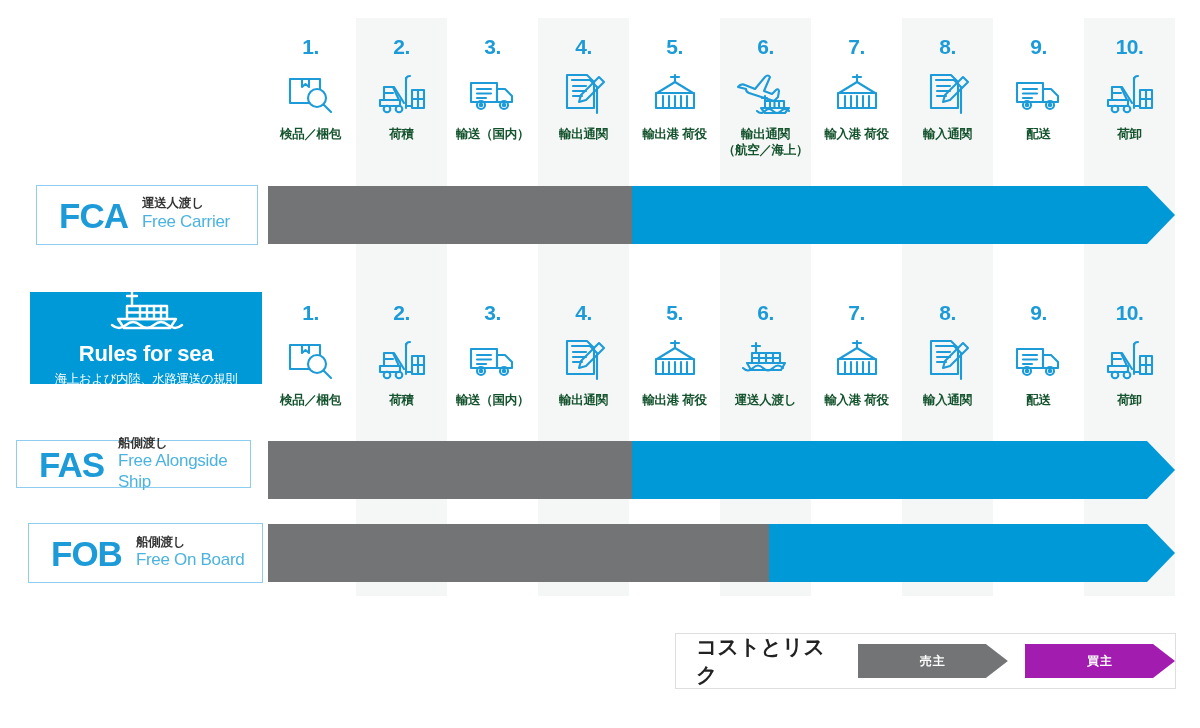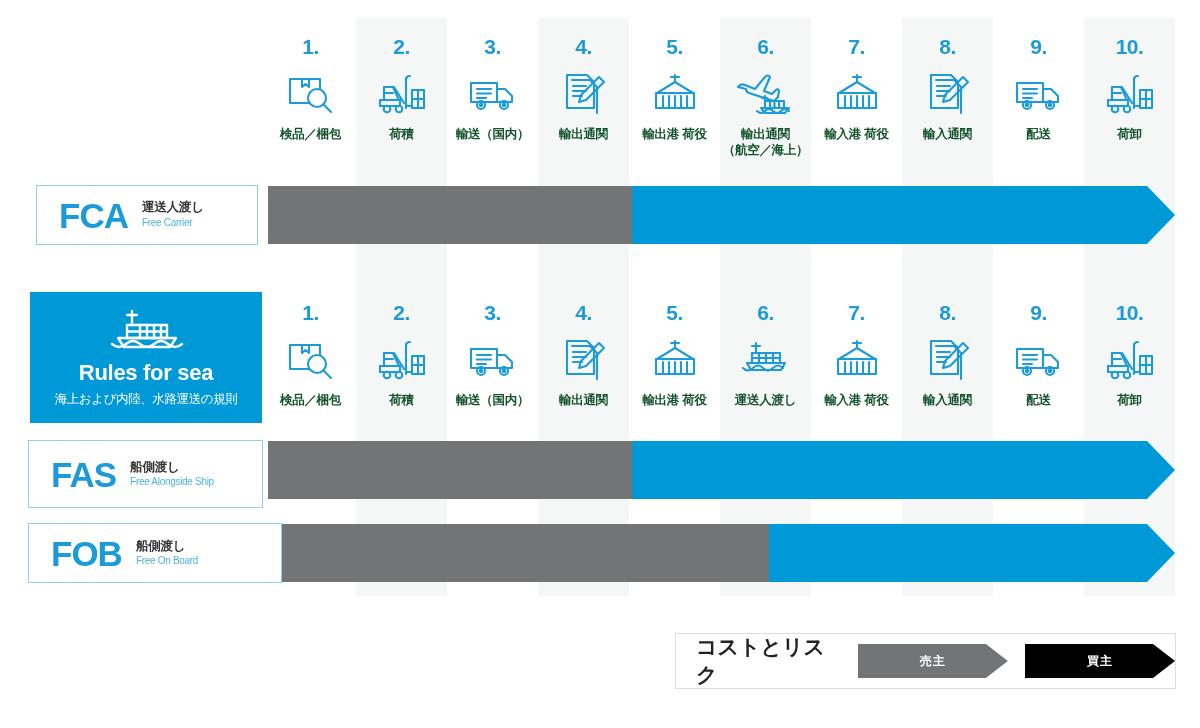--- a/index.html
+++ b/index.html
@@ -79,21 +79,21 @@
     margin-left: 14px;
     line-height: 1.22;
   }
   .term-jp {
     font-size: 12.5px;
     font-weight: bold;
     color: #333333;
     letter-spacing: -0.2px;
   }
   .term-en {
-    font-size: 10px;
+    font-size: 17px;
     color: #4cb3e0;
     letter-spacing: -0.3px;
   }
 
   
   .rules-box {
     position: absolute;
     background: #0099d8;
     color: #ffffff;
     text-align: center;
@@ -149,21 +149,21 @@
     height: 34px;
     display: flex;
     align-items: center;
     justify-content: center;
     color: #ffffff;
     font-size: 12px;
     font-weight: bold;
     letter-spacing: 1px;
   }
   .legend-seller { background: #727475; }
-  .legend-buyer  { background: #000000; }
+  .legend-buyer  { background: #a21caf; }
 </style>
 </head>
 <body>
 
 <div id="stage">
 
   <div id="stripes">
       <div class="stripe" style="left: 356px; width: 91px;"></div>
       <div class="stripe" style="left: 538px; width: 91px;"></div>
       <div class="stripe" style="left: 720px; width: 91px;"></div>
@@ -328,21 +328,21 @@
       <span class="term-jp" style="display:block;font-family:Liberation Mono, monospace;">運送人渡し</span>
       <span class="term-en" style="display:block;">Free Carrier</span>
     </span>
   </div>
 
   <div class="arrow-row" id="arrow-fca" style="left:268px; top:186px; width:907px; height:58px;">
       <div class="arrow-seller" style="width: 364px;"></div>
       <div class="arrow-buyer" style="left: 364px; width: 543px; clip-path: polygon(0px 0px, calc(100% - 28px) 0px, 100% 50%, calc(100% - 28px) 100%, 0px 100%);"></div>
     </div>
 
-  <div class="rules-box" id="rules-sea" style="left:30px; top:292px; width:232px; height:131px;">
+  <div class="rules-box" id="rules-sea" style="left:30px; top:292px; width:232px; height:92px;">
     <span class="rules-icon">
       <svg width="84" height="44" viewBox="0 0 84 44" fill="none" stroke="#ffffff" stroke-width="2.4" stroke-linecap="round" stroke-linejoin="round">
         <path d="M28 4 v14"></path>
         <path d="M23 8 h10"></path>
         <rect x="23" y="18" width="40" height="13"></rect>
         <path d="M36 18 v13 M43 18 v13 M50 18 v13 M57 18 v13 M23 24.5 h40"></path>
         <path d="M14 31 h58 l-6 9 H20 z"></path>
         <path d="M8 37 q7 6 14 0 t14 0 t14 0 t14 0 t14 0"></path>
       </svg>
     </span>
@@ -492,34 +492,34 @@
             <rect x="36" y="20" width="12" height="9"></rect>
             <rect x="36" y="29" width="12" height="9"></rect>
             <path d="M42 20 v18"></path>
             <path d="M18 17 l10 16"></path>
           </svg>
         </div>
         <div class="step-label">荷卸</div>
       </div>
     </div>
 
-  <div class="term-box" id="term-fas" style="left:28px; top:440px; width:235px; height:68px;">
+  <div class="term-box" id="term-fas" style="left:16px; top:440px; width:235px; height:48px;">
     <span class="term-code">FAS</span>
     <span class="term-names">
       <span class="term-jp" style="display:block;">船側渡し</span>
       <span class="term-en" style="display:block;">Free Alongside Ship</span>
     </span>
   </div>
 
   <div class="arrow-row" id="arrow-fas" style="left:268px; top:441px; width:907px; height:58px;">
       <div class="arrow-seller" style="width: 364px;"></div>
       <div class="arrow-buyer" style="left: 364px; width: 543px; clip-path: polygon(0px 0px, calc(100% - 28px) 0px, 100% 50%, calc(100% - 28px) 100%, 0px 100%);"></div>
     </div>
 
-  <div class="term-box" id="term-fob" style="left:28px; top:523px; width:254px; height:60px;">
+  <div class="term-box" id="term-fob" style="left:28px; top:523px; width:235px; height:60px;">
     <span class="term-code">FOB</span>
     <span class="term-names">
       <span class="term-jp" style="display:block;">船側渡し</span>
       <span class="term-en" style="display:block;text-align:right;">Free On Board</span>
     </span>
   </div>
 
   <div class="arrow-row" id="arrow-fob" style="left:268px; top:524px; width:907px; height:58px;">
       <div class="arrow-seller" style="width: 501px;"></div>
       <div class="arrow-buyer" style="left: 501px; width: 406px; clip-path: polygon(0px 0px, calc(100% - 28px) 0px, 100% 50%, calc(100% - 28px) 100%, 0px 100%);"></div>

